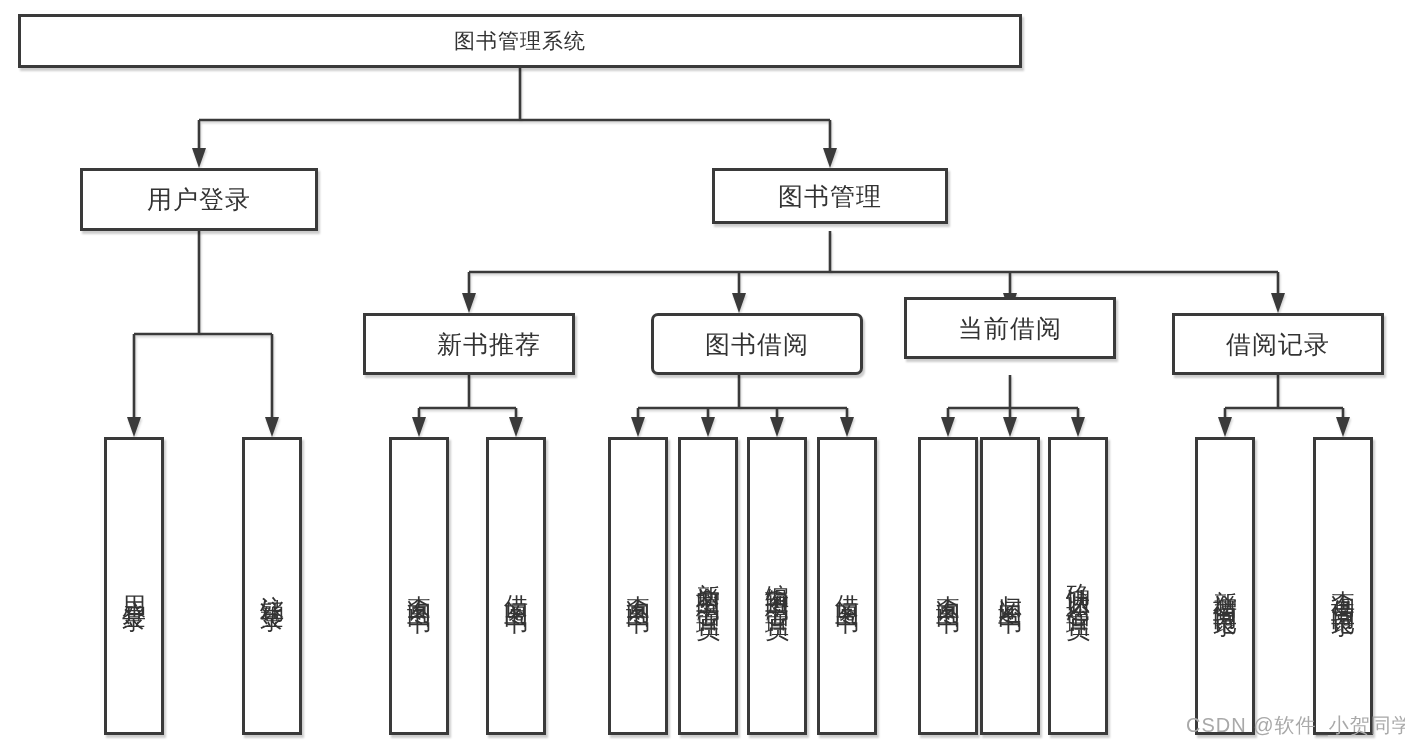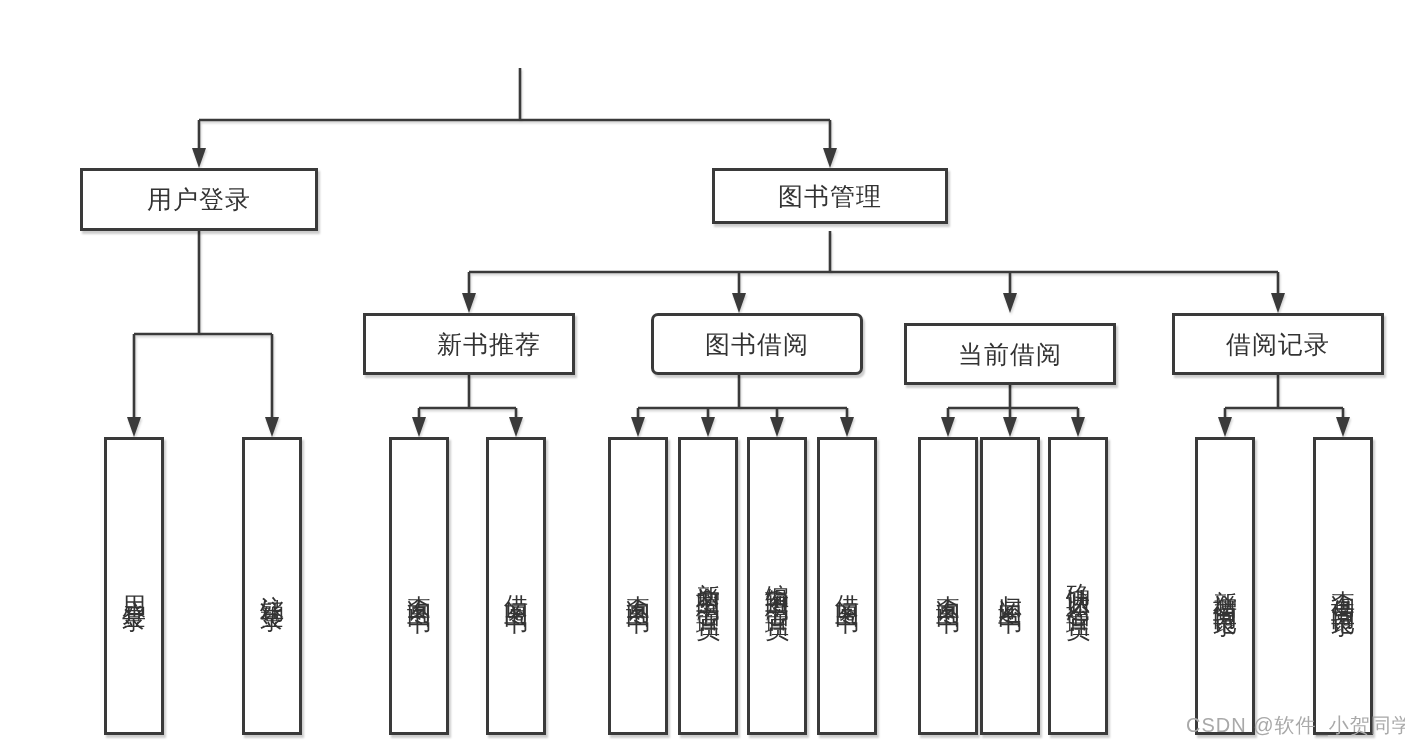--- a/index.html
+++ b/index.html
@@ -102,27 +102,28 @@
       <polygon points="770,417 784,417 777,437"></polygon>
       <polygon points="840,417 854,417 847,437"></polygon>
       <polygon points="941,417 955,417 948,437"></polygon>
       <polygon points="1003,417 1017,417 1010,437"></polygon>
       <polygon points="1071,417 1085,417 1078,437"></polygon>
       <polygon points="1218,417 1232,417 1225,437"></polygon>
       <polygon points="1336,417 1350,417 1343,437"></polygon>
     </g>
   </svg>
 
+  <div class="box root-label" style="left:18px; top:14px; width:1004px; height:54px;">图书管理系统</div>
 
   <div class="box hlabel" style="left:80px; top:168px; width:238px; height:63px;">用户登录</div>
   <div class="box hlabel" style="left:712px; top:168px; width:236px; height:56px;">图书管理</div>
 
   <div class="box hlabel" style="left:363px; top:313px; width:212px; height:62px;padding-left:40px;">新书推荐</div>
   <div class="box hlabel" style="left:651px; top:313px; width:212px; height:62px;border-radius:7px;">图书借阅</div>
-  <div class="box hlabel" style="left:904px; top:323px; width:212px; height:62px;text-align:center;">当前借阅</div>
+  <div class="box hlabel" style="left:904px; top:297px; width:212px; height:62px;text-align:center;">当前借阅</div>
   <div class="box hlabel" style="left:1172px; top:313px; width:212px; height:62px;">借阅记录</div>
 
   <div class="vbox" style="left:104px;">
     <span class="vtext">用户登录</span>
   </div>
   <div class="vbox" style="left:242px;">
     <span class="vtext">注销登录</span>
   </div>
 
   <div class="vbox" style="left:389px;">

